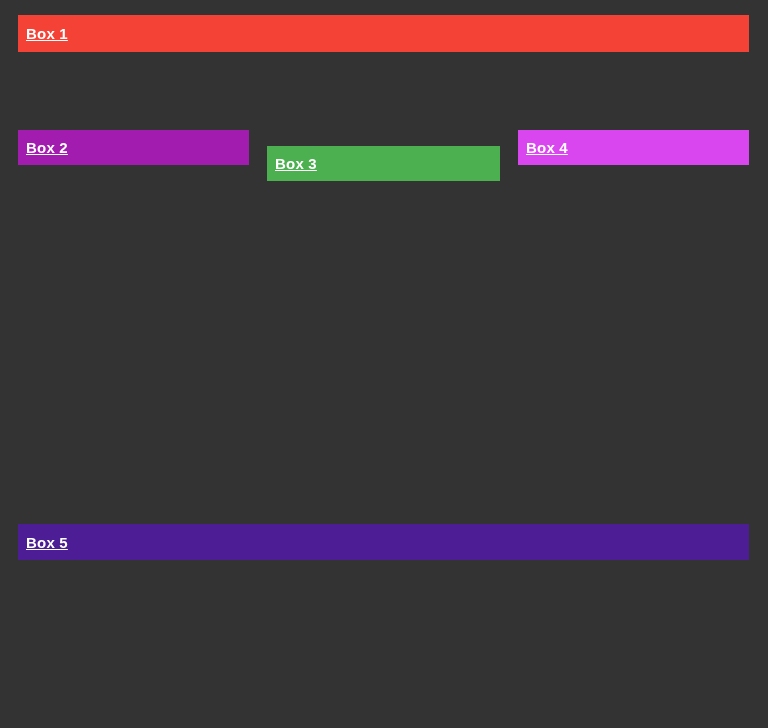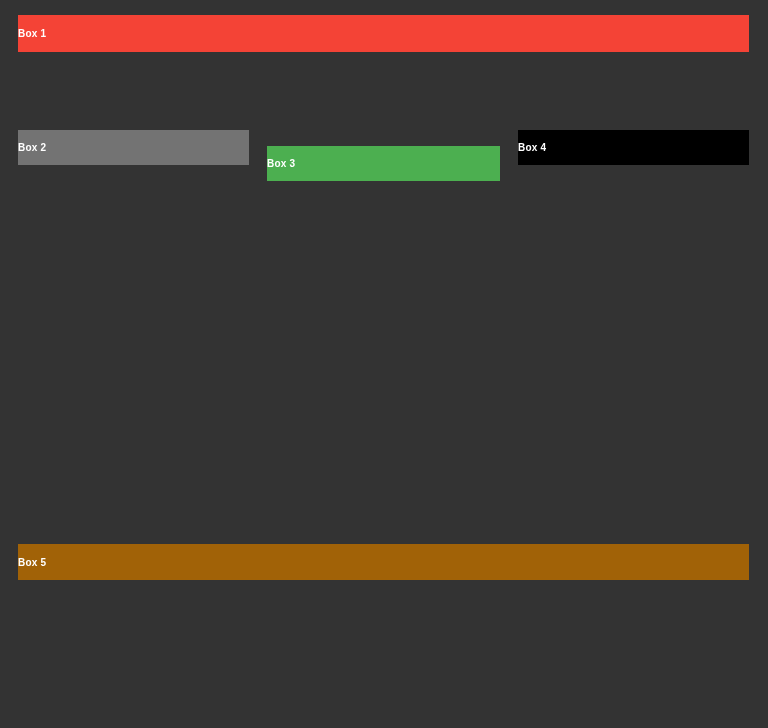--- a/index.html
+++ b/index.html
@@ -14,39 +14,40 @@
     position: relative;
     width: 768px;
     height: 728px;
     background: #333333;
     overflow: hidden;
   }
   .box {
     position: absolute;
     box-sizing: border-box;
     color: #ffffff;
-    font-size: 10px;
+    font-size: 15px;
     font-weight: bold;
-    padding-left: 0;
+    padding-left: 8px;
     display: flex;
     align-items: center;
     letter-spacing: 0.2px;
+    text-decoration: underline;
   }
   .box-1 { left: 18px; top: 15px;  width: 731px; height: 37px; }
   .box-2 { left: 18px; top: 130px; width: 231px; height: 35px; }
   .box-3 { left: 267px; top: 130px; width: 233px; height: 35px; }
   .box-4 { left: 518px; top: 130px; width: 231px; height: 35px; }
   .box-5 { left: 18px; top: 524px; width: 731px; height: 36px; }
 </style>
 </head>
 <body style="background-color: rgb(51, 51, 51);">
 
 <div class="canvas">
   <div class="box box-1" style="background-color: rgb(244, 67, 54);">Box 1</div>
 
-  <div class="box box-2" style="background-color: #737373; text-align: center;">Box 2</div>
+  <div class="box box-2" style="background-color: #a21caf; text-align: center;">Box 2</div>
 
   <div class="box box-3" style="background-color: rgb(76, 175, 80); margin-top: 16px;">Box 3</div>
 
-  <div class="box box-4" style="background-color: #000000;">Box 4</div>
+  <div class="box box-4" style="background-color: #d946ef;">Box 4</div>
 
-  <div class="box box-5" style="background-color: #a16207; margin-top: 20px;">Box 5</div>
+  <div class="box box-5" style="background-color: #4c1d95;">Box 5</div>
 </div>
 
 </body></html>

